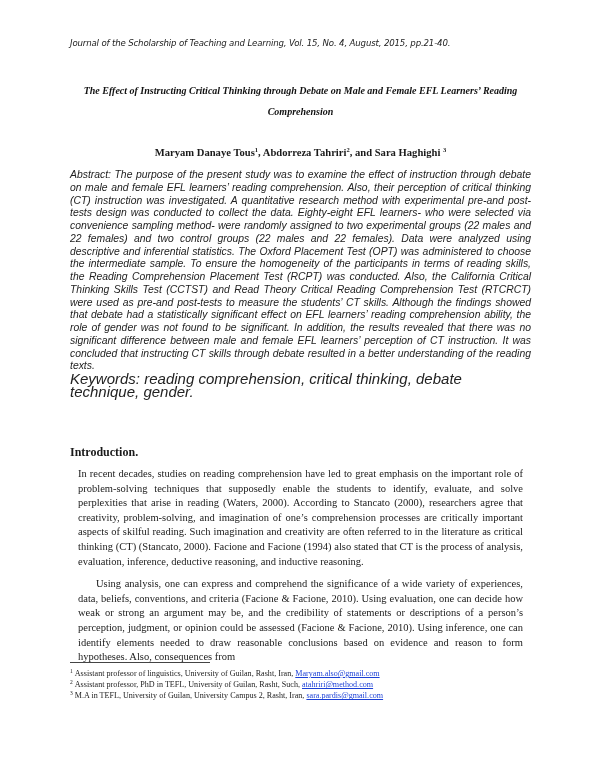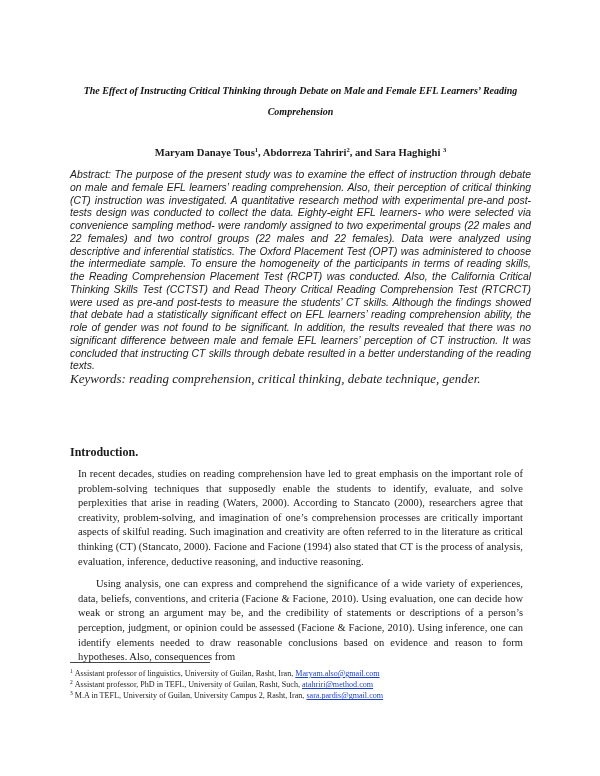--- a/index.html
+++ b/index.html
@@ -20,21 +20,21 @@
       font-family: "Liberation Serif", serif; font-weight: bold; font-size: 10.6px; line-height: 14px;
     }
     .authors sup { font-size: 6.5px; vertical-align: 4px; line-height: 0; }
     .abstract {
       position: absolute; top: 169px; left: 0; width: 461px;
       font-family: Liberation Sans, sans-serif; font-style: italic;
       font-size: 10.4px; line-height: 12.75px; text-align: justify; color: #222;
     }
     .keywords {
       position: absolute; top: 372px; left: 0; width: 461px;
-      font-family: Liberation Serif, serif; font-style: italic; font-size: 13px; line-height: 13px; color: #222;
+      font-family: Liberation Sans, sans-serif; font-style: italic; font-size: 15px; line-height: 13px; color: #222;
     }
     .section-heading {
       position: absolute; top: 430px; left: 0;
       font-family: "Liberation Serif", serif; font-weight: bold; font-size: 12px; line-height: 14px; margin-top: 15px;
     }
     .body-text {
       position: absolute; top: 459px; left: 0; width: 461px;
       font-family: "Liberation Serif", serif; font-size: 10.5px; line-height: 14.6px;
       text-align: justify; color: #1a1a1a;
     }
@@ -48,20 +48,21 @@
     .footnotes div { white-space: nowrap; }
     .footnotes sup { font-size: 5.5px; vertical-align: 3px; line-height: 0; margin-right: 2px; }
     .footnotes a { color: #1a3fd6; text-decoration: underline; }
   </style>
 </head>
 <body>
 
 <div class="page">
 
   <div class="journal">
+    <div>Journal of the Scholarship of Teaching and Learning, Vol. 15, No. 4, August, 2015, pp.21-40.</div>
   </div>
 
   <div class="title">The Effect of Instructing Critical Thinking through Debate on Male and Female EFL Learners’ Reading Comprehension</div>
 
   <div class="authors"><span>Maryam Danaye Tous</span><sup>1</sup><span>, </span><span>Abdorreza Tahriri</span><sup>2</sup><span>,  and </span><span>Sara Haghighi </span><sup>3</sup></div>
 
   <div class="abstract">Abstract: The purpose of the present study was to examine the effect of instruction through debate on male and female EFL learners’ reading comprehension. Also, their perception of critical thinking (CT) instruction was investigated. A quantitative research method with experimental pre-and post-tests design was conducted to collect the data. Eighty-eight EFL learners- who were selected via convenience sampling method- were randomly assigned to two experimental groups (22 males and 22 females) and two control groups (22 males and 22 females). Data were analyzed using descriptive and inferential statistics. The Oxford Placement Test (OPT) was administered to choose the intermediate sample. To ensure the homogeneity of the participants in terms of reading skills, the Reading Comprehension Placement Test (RCPT) was conducted. Also, the California Critical Thinking Skills Test (CCTST) and Read Theory Critical Reading Comprehension Test (RTCRCT) were used as pre-and post-tests to measure the students’ CT skills. Although the findings showed that debate had a statistically significant effect on EFL learners’ reading comprehension ability, the role of gender was not found to be significant. In addition, the results revealed that there was no significant difference between male and female EFL learners’ perception of CT instruction. It was concluded that instructing CT skills through debate resulted in a better understanding of the reading texts.</div>
 
   <div class="keywords"><span>Keywords:</span><span> reading comprehension, critical thinking, debate technique, gender.</span></div>
 

